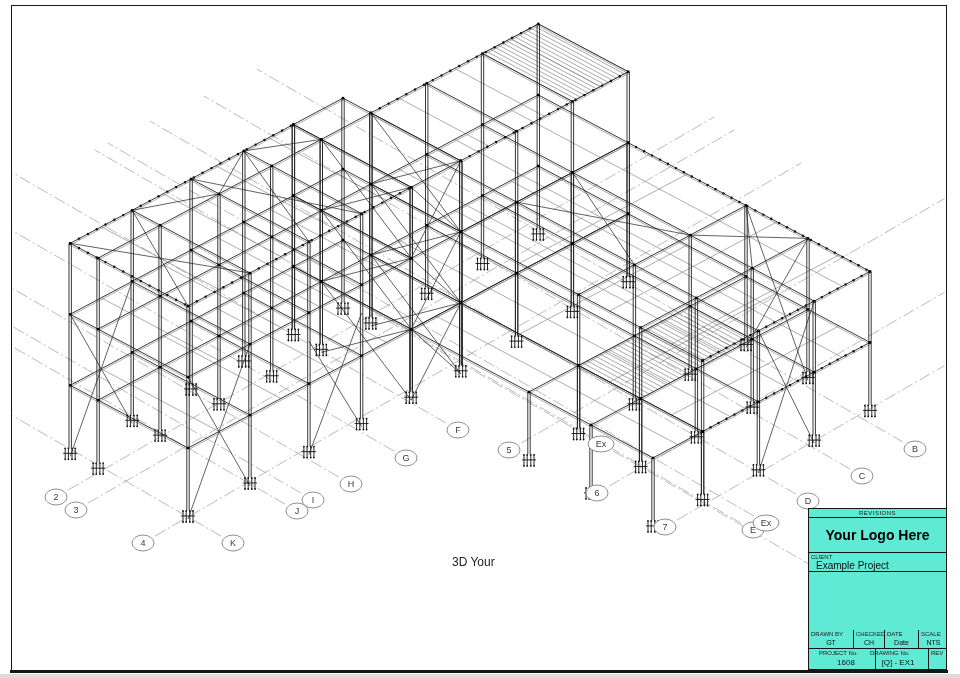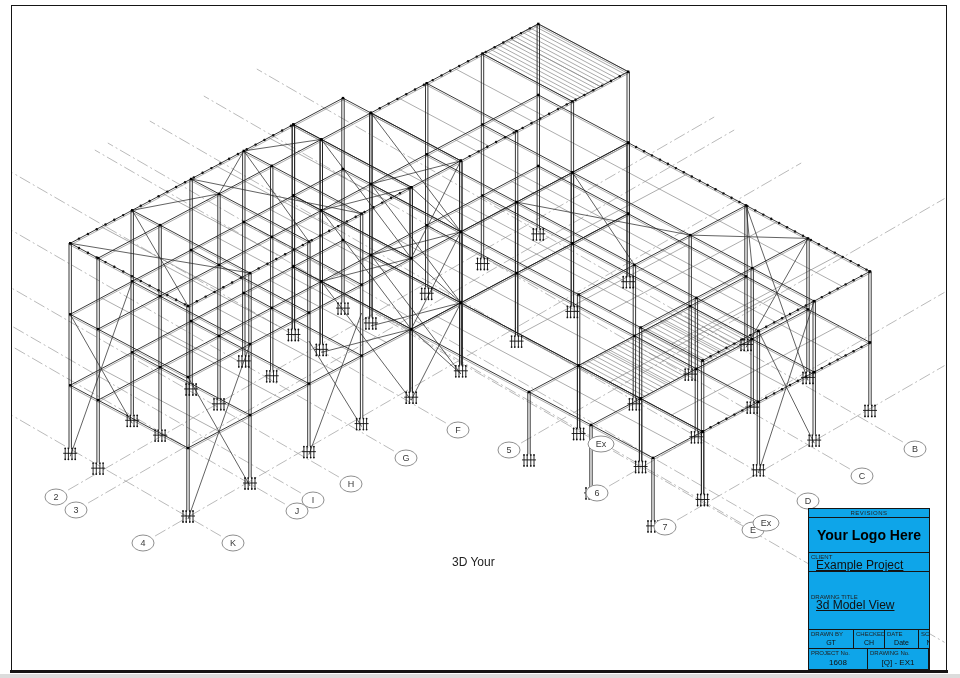--- a/index.html
+++ b/index.html
@@ -4,32 +4,32 @@
 <style>
   html,body{margin:0;padding:0;background:#f2f2f2;}
   .sheet{position:relative;width:960px;height:678px;background:#ffffff;overflow:hidden;
          font-family:"Liberation Sans",sans-serif;}
   .frame{position:absolute;left:11px;top:5px;width:934px;height:664px;border:1.5px solid #151515;}
   .bottom-bar{position:absolute;left:10px;top:670px;width:938px;height:3px;background:#151515;}
   .page-shadow{position:absolute;left:0px;top:674px;width:960px;height:4px;background:#dcdcdc;}
   #cad-svg{position:absolute;left:0;top:0;}
   .view-label{position:absolute;left:452px;top:555px;font-size:12px;color:#222;}
   
-  .tb{position:absolute;left:808px;top:508px;width:122px;height:162px;background:#0ea5e9;
+  .tb{position:absolute;left:808px;top:508px;width:139px;height:162px;background:#5eead4;
       border:1px solid #151515;box-sizing:border-box;color:#111;}
   .tb-row{position:absolute;left:0;width:100%;border-bottom:1px solid #151515;box-sizing:border-box;overflow:hidden;}
   .tb-rev{top:0;height:9px;font-size:6px;text-align:center;line-height:9px;letter-spacing:.5px;color:#222;}
   .tb-logo{top:9px;height:35px;font-size:14px;font-weight:bold;text-align:center;line-height:34px;color:#000;}
   .tb-client{top:44px;height:19px;}
   .tb-project{top:63px;height:21px;}
   .tb-title{top:84px;height:37px;}
   .tb-fields{top:121px;height:19px;border-bottom:1px solid #151515;}
   .tb-nums{top:140px;height:21px;border-bottom:none;}
   .tb-label{font-size:6px;line-height:7px;padding:1px 0 0 2px;color:#222;white-space:nowrap;}
-  .tb-value{font-size:12px;line-height:9px;padding-left:7px;color:#111;white-space:nowrap;text-decoration:underline;}
+  .tb-value{font-size:10px;line-height:9px;padding-left:7px;color:#111;white-space:nowrap;}
   .tb-cell{position:absolute;top:0;height:100%;border-right:1px solid #151515;box-sizing:border-box;overflow:hidden;}
   .tb-cell:last-child{border-right:none;}
   .tb-cell .cv{font-size:7px;text-align:center;padding:1px 0 0 0;}
 </style>
 </head>
 <body>
 
 <div class="sheet">
 
   <svg id="cad-svg" width="960" height="678" viewBox="0 0 960 678">
@@ -751,24 +751,20 @@
   <div class="tb">
     <div class="tb-row tb-rev">REVISIONS</div>
     <div class="tb-row tb-logo">Your Logo Here</div>
 
     <div class="tb-row tb-client">
       <div class="tb-label">CLIENT</div>
       <div class="tb-value">Example Project</div>
     </div>
 
 
-    <div class="tb-row tb-title">
-      <div class="tb-label">DRAWING TITLE</div>
-      <div class="tb-value">3d Model View</div>
-    </div>
 
     <div class="tb-row tb-fields">
       <div class="tb-cell" style="left:0;width:45px;">
         <div class="tb-label">DRAWN BY</div>
         <div class="cv">GT</div>
       </div>
       <div class="tb-cell" style="left:45px;width:31px;">
         <div class="tb-label">CHECKED BY</div>
         <div class="cv">CH</div>
       </div>
@@ -776,21 +772,21 @@
         <div class="tb-label">DATE</div>
         <div class="cv">Date</div>
       </div>
       <div class="tb-cell" style="left:110px;width:29px;">
         <div class="tb-label">SCALE</div>
         <div class="cv">NTS</div>
       </div>
     </div>
 
     <div class="tb-row tb-nums">
-      <div class="tb-cell" style="left:0;width:59px;">
+      <div class="tb-cell" style="left:8px;width:59px;">
         <div class="tb-label">PROJECT No.</div>
         <div class="cv" style="font-size:8px;">1608</div>
       </div>
       <div class="tb-cell" style="left:59px;width:61px;">
         <div class="tb-label">DRAWING No.</div>
         <div class="cv" style="font-size:8px;">[Q] - EX1</div>
       </div>
       <div class="tb-cell" style="left:120px;width:19px;">
         <div class="tb-label">REV</div>
         <div class="cv"></div>

